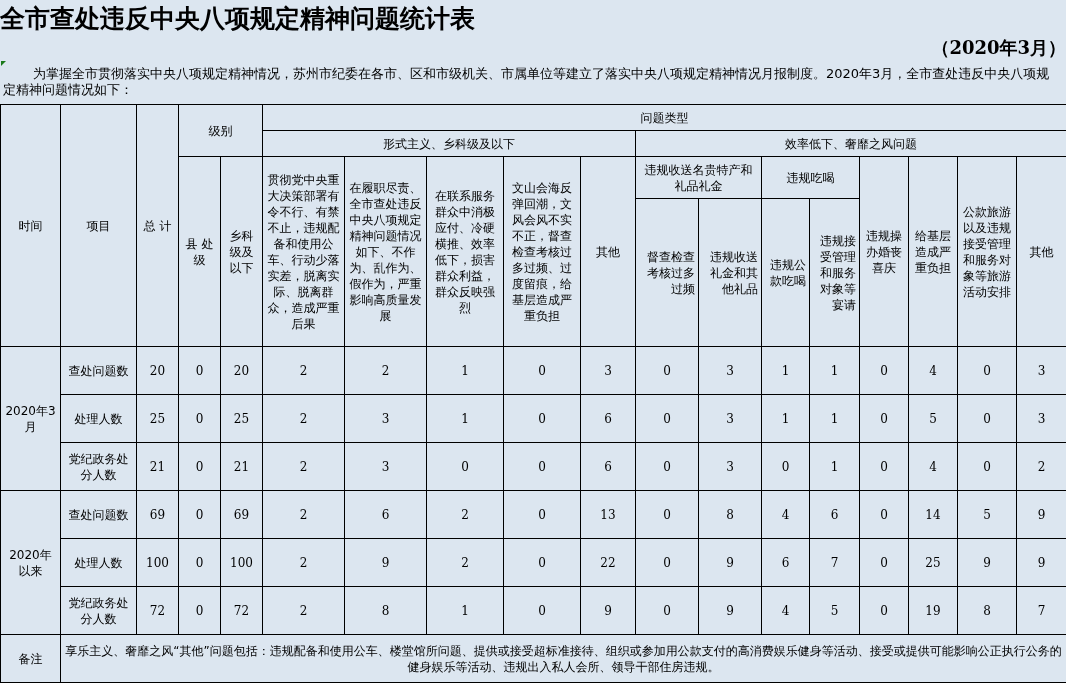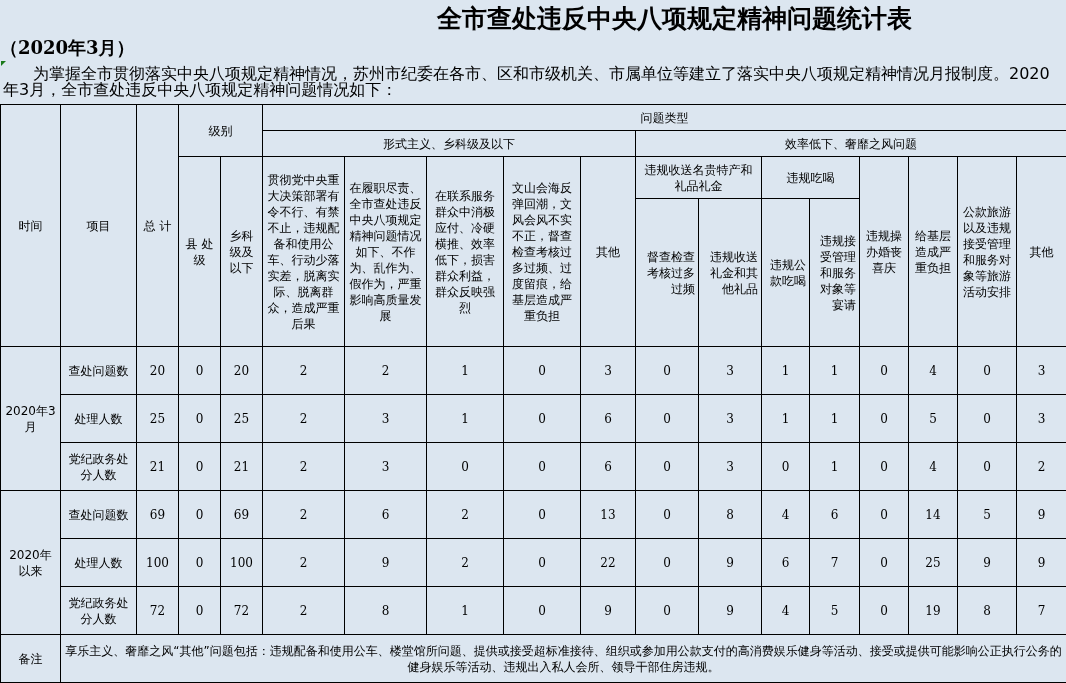--- a/index.html
+++ b/index.html
@@ -11,47 +11,47 @@
       width: 1066px;
       height: 683px;
       position: relative;
       overflow: hidden;
       font-family: "DejaVu Sans", "Liberation Sans", sans-serif;
       color: #000;
     }
     .title {
       position: absolute;
       left: 0; top: 2px; width: 912px;
-      text-align: right;
+      text-align: left;
       font-family: "DejaVu Serif", "Liberation Serif", serif;
       font-weight: bold;
       font-size: 25px;
       line-height: 34px;
       letter-spacing: 0px;
     }
     .subtitle {
       position: absolute;
       left: 0; top: 36px; width: 1066px;
-      text-align: left;
+      text-align: right;
       font-family: "DejaVu Serif", "Liberation Serif", serif;
       font-weight: bold;
       font-size: 18px;
       line-height: 24px;
     }
     .marker {
       position: absolute;
       left: 1px; top: 61px;
       width: 0; height: 0;
       border-top: 5px solid #1a7a1a;
       border-right: 5px solid transparent;
     }
     .intro {
       position: absolute;
       left: 3px; top: 66px; width: 1058px;
-      font-size: 16px;
+      font-size: 13px;
       line-height: 16px;
       text-indent: 30px;
     }
     table.stats {
       position: absolute;
       left: 0; top: 104px;
       width: 1066px;
       border-collapse: collapse;
       table-layout: fixed;
       font-size: 12px;

